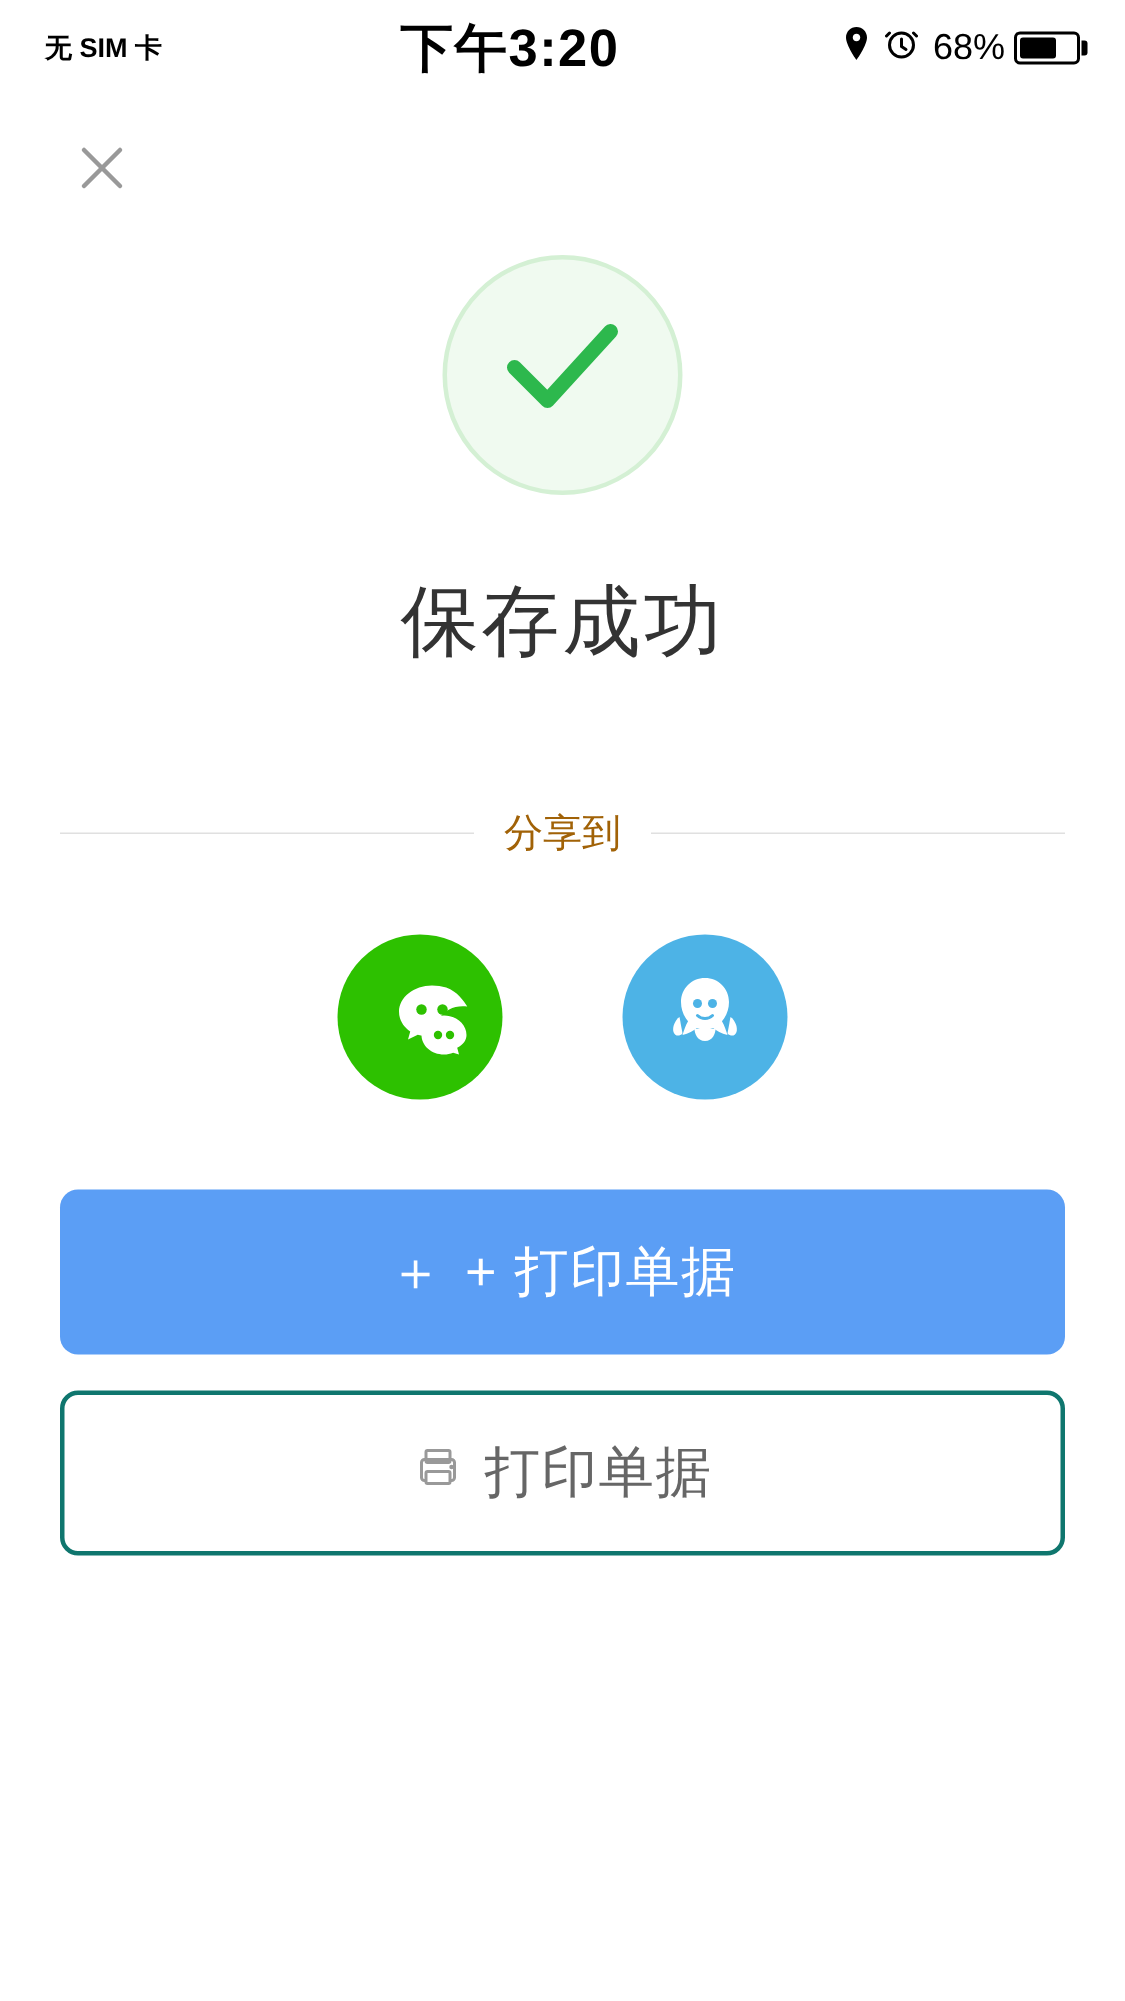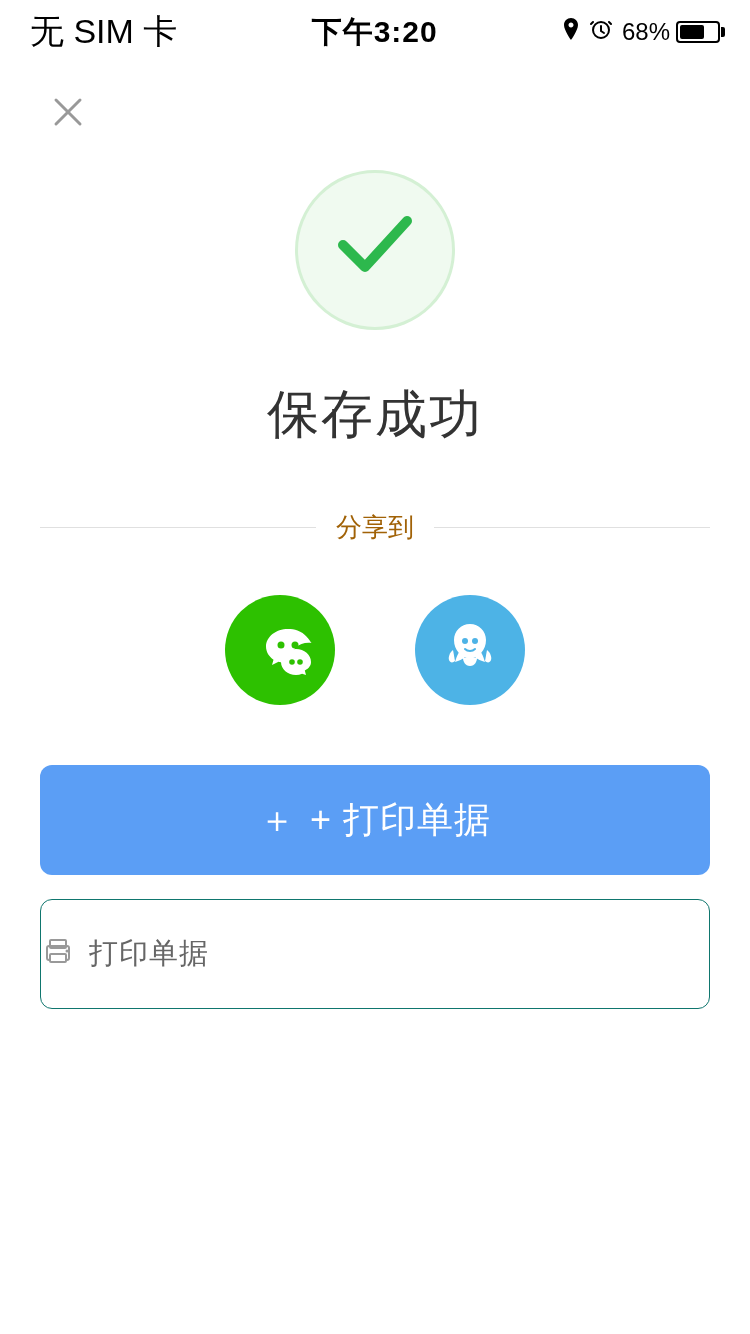--- a/index.html
+++ b/index.html
@@ -26,27 +26,27 @@
       align-items: center;
       justify-content: space-between;
       padding: 0 30px;
       background: #ffffff;
     }
 
     .status-left {
       display: flex;
       align-items: center;
       gap: 10px;
-      font-size: 34px;
+      font-size: 18px;
       color: #000;
-      font-weight: 400;
+      font-weight: 700;
     }
 
     .status-center {
-      font-size: 30px;
+      font-size: 35px;
       font-weight: 600;
       color: #000;
       letter-spacing: 1px;
     }
 
     .status-right {
       display: flex;
       align-items: center;
       gap: 10px;
       font-size: 24px;
@@ -132,21 +132,21 @@
       font-size: 80px;
       color: #2db84d;
       line-height: 1;
     }
 
     
     .success-title {
       font-size: 52px;
       font-weight: 400;
       color: #333333;
-      margin-bottom: 60px;
+      margin-bottom: 88px;
       letter-spacing: 2px;
     }
 
     
     .share-section {
       width: 100%;
       margin-bottom: 60px;
     }
 
     .share-divider {
@@ -212,26 +212,27 @@
       justify-content: center;
       gap: 14px;
       cursor: pointer;
       letter-spacing: 1px;
     }
 
     .btn-secondary {
       width: 100%;
       height: 110px;
       background: #ffffff;
-      border: 1px solid #0f766e;
+      border: 3px solid #0f766e;
       border-radius: 12px;
-      font-size: 29px;
+      font-size: 37px;
       color: #666666;
       display: flex;
       align-items: center;
+      justify-content: center;
       gap: 14px;
       cursor: pointer;
       letter-spacing: 1px;
     }
 
     
     .wechat-logo {
       width: 64px;
       height: 54px;
     }

